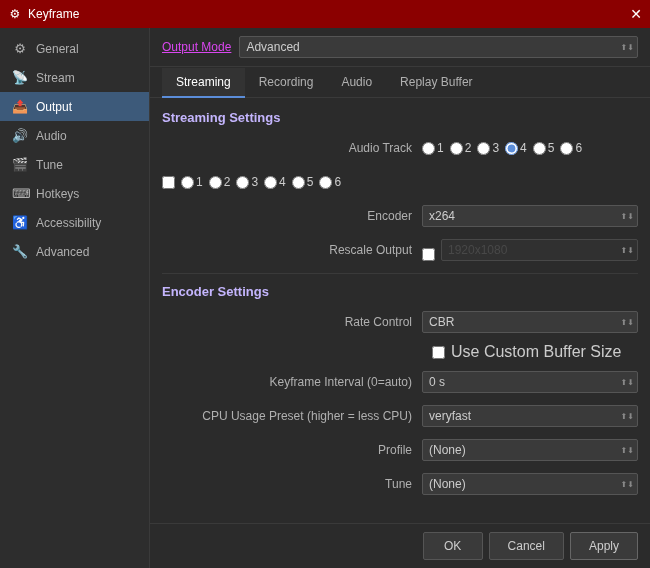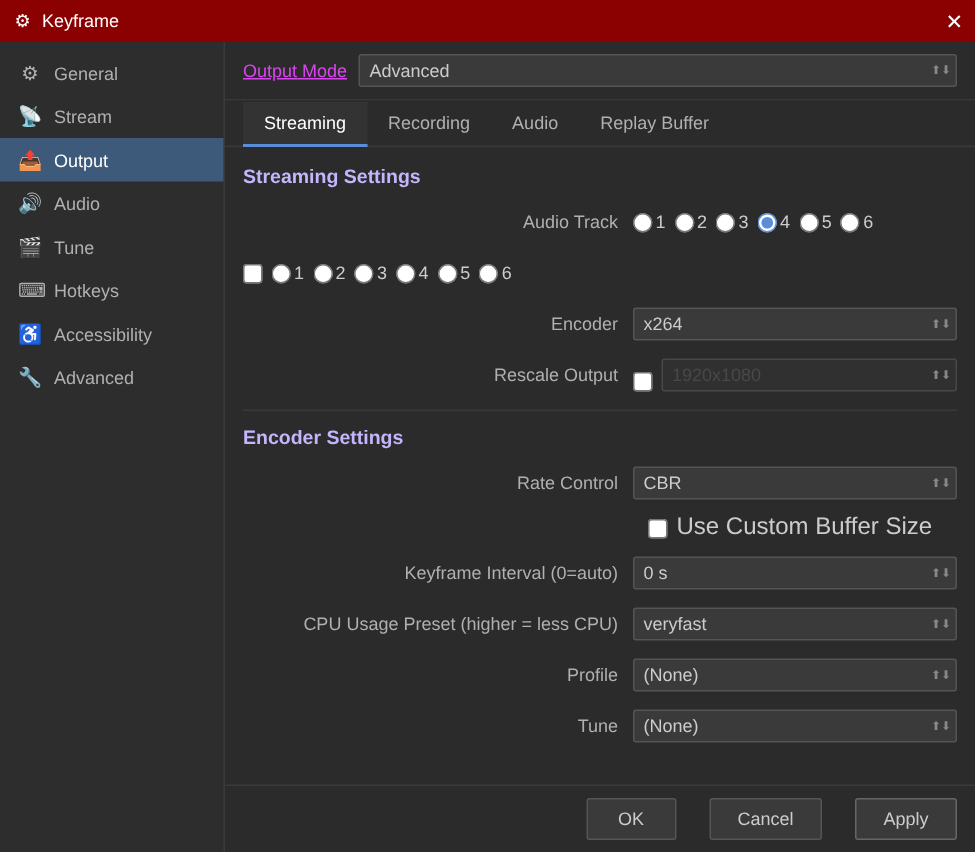--- a/index.html
+++ b/index.html
@@ -265,21 +265,21 @@
       font-size: 16px;
       color: #cccccc;
       cursor: pointer;
     }
 
     
     .footer {
       display: flex;
       justify-content: flex-end;
       align-items: flex-end;
-      gap: 22px;
+      gap: 6px;
       padding: 8px 12px;
       background: #2b2b2b;
       border-top: 1px solid #3a3a3a;
     }
     .footer-btn {
       padding: 6px 18px;
       font-size: 12px;
       border: 1px solid #555;
       border-radius: 2px;
       cursor: pointer;

